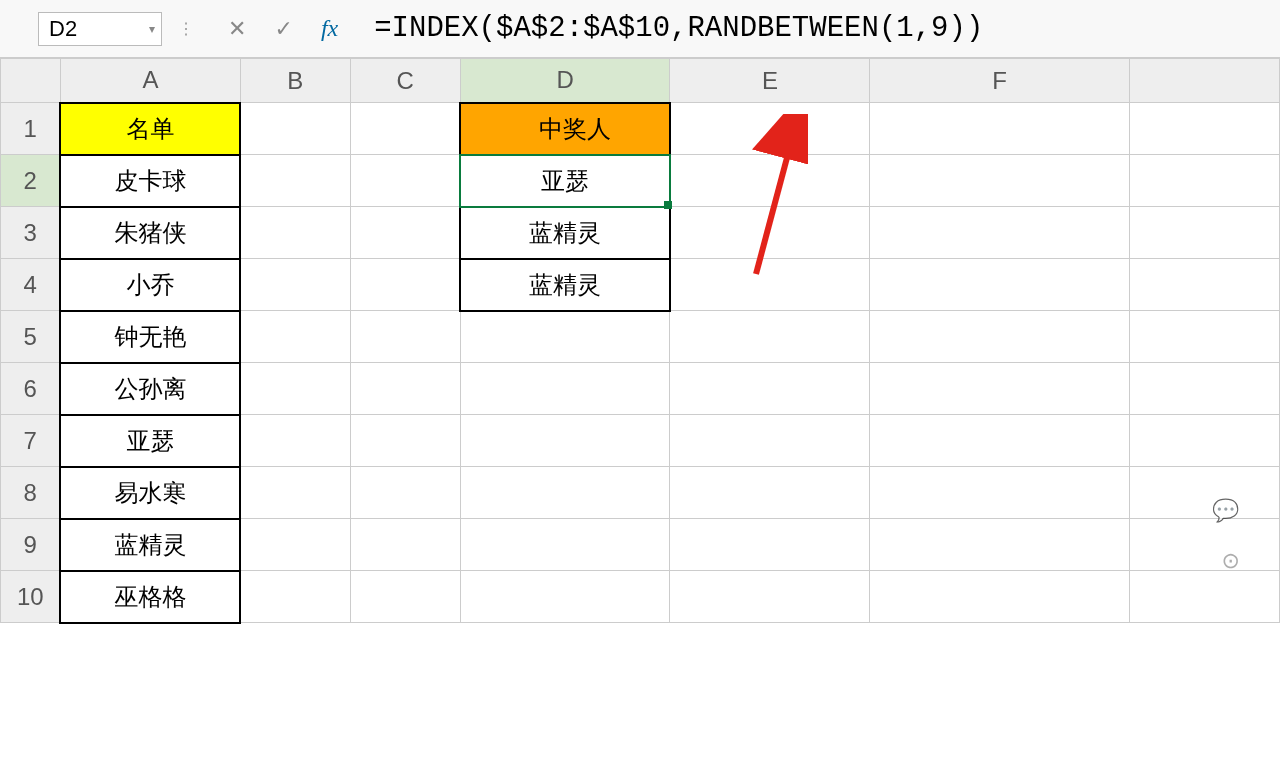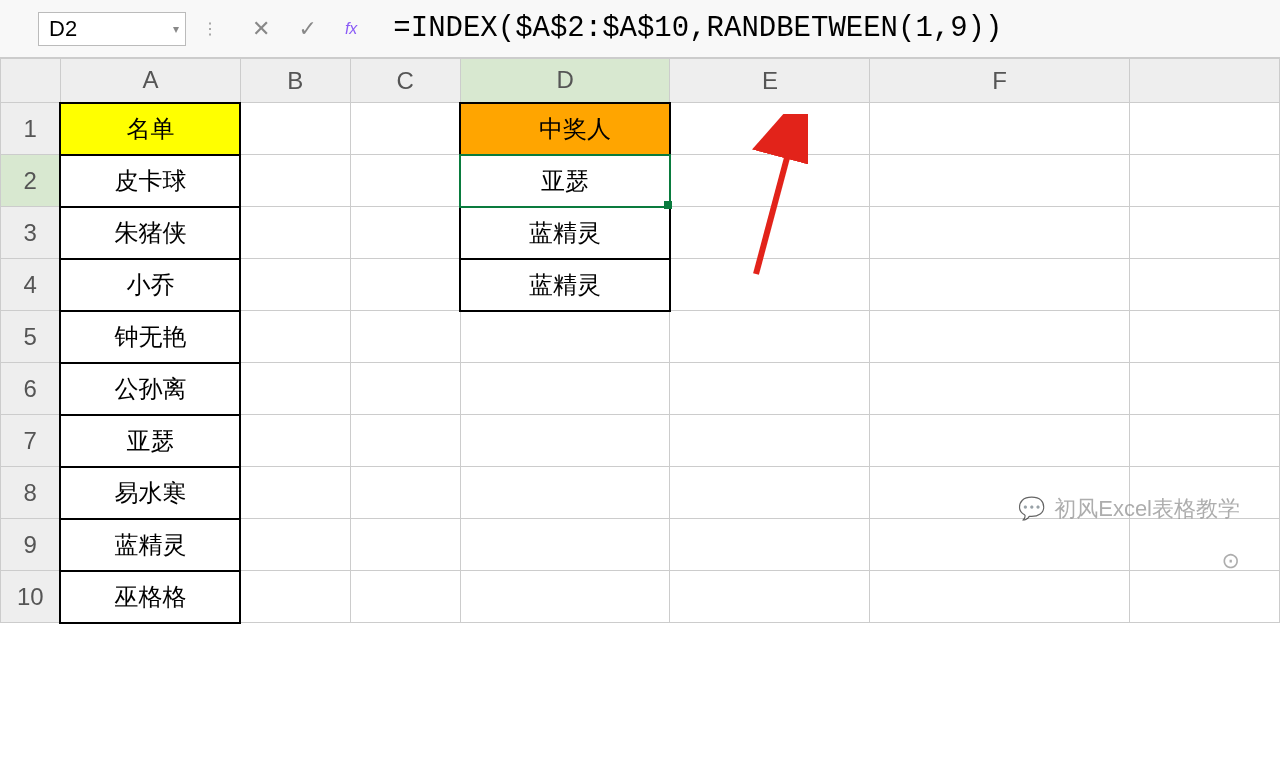--- a/index.html
+++ b/index.html
@@ -1,24 +1,24 @@
 <!DOCTYPE html>
 <html><head>
 <meta charset="utf-8">
 <style>
 * { box-sizing: border-box; margin: 0; padding: 0; }
 body { font-family: "Microsoft YaHei", Arial, sans-serif; background: #fff; overflow: hidden; }
 
 .formula-bar { display: flex; align-items: center; height: 58px; border-bottom: 1px solid #ccc; background: #f8f8f8; padding-left: 38px; }
-.name-box { width: 148px; height: 34px; border: 1px solid #bbb; background: #fff; display: flex; align-items: center; padding: 0 10px; font-size: 22px; position: relative; }
+.name-box { width: 124px; height: 34px; border: 1px solid #bbb; background: #fff; display: flex; align-items: center; padding: 0 10px; font-size: 22px; position: relative; }
 .name-box::after { content: "▾"; position: absolute; right: 6px; color: #888; font-size: 12px; }
 .fb-divider { width: 48px; display: flex; justify-content: center; color: #999; }
 .fb-icons { display: flex; align-items: center; gap: 28px; padding: 0 18px; color: #888; font-size: 22px; }
 .fb-icon { cursor: pointer; }
-.fx { font-style: italic; font-family: Liberation Sans, sans-serif; font-size: 16px; color: #8b5cf6; }
+.fx { font-style: italic; font-family: Liberation Serif, serif; font-size: 24px; color: #0369a1; }
 .formula-input { flex: 1; font-family: "Courier New", monospace; font-size: 29px; padding-left: 18px; color: #000; }
 
 .grid-wrap { position: relative; }
 .grid { border-collapse: collapse; table-layout: fixed; }
 .grid th, .grid td { border: 1px solid #ccc; font-size: 24px; text-align: center; vertical-align: middle; font-weight: normal; }
 .col-hdr { background: #eee; height: 44px; color: #555; font-size: 22px; }
 .row-hdr { background: #eee; width: 60px; color: #555; font-size: 22px; }
 .corner { background: #eee; width: 60px; }
 .row-hdr.sel, .col-hdr.sel { background: #d8e8d0; }
 .cell { height: 52px; background: #fff; }
@@ -174,18 +174,17 @@
           <marker id="ah" markerWidth="12" markerHeight="12" refX="6" refY="6" orient="auto">
       <path d="M0,0 L12,6 L0,12 Z" fill="#e2231a"></path>
     </marker>
         </defs>
     <line x1="8" y1="160" x2="48" y2="10" stroke="#e2231a" stroke-width="6" marker-end="url(#ah)"></line>
   </svg>
 </div>
 
 <div class="watermark wm1">
   <span>💬</span>
-  <span>初风Excel表格教学</span>
 </div>
 <div class="watermark wm2">
   <span>⊙</span>
 </div>
 </div>
 
 </body></html>

